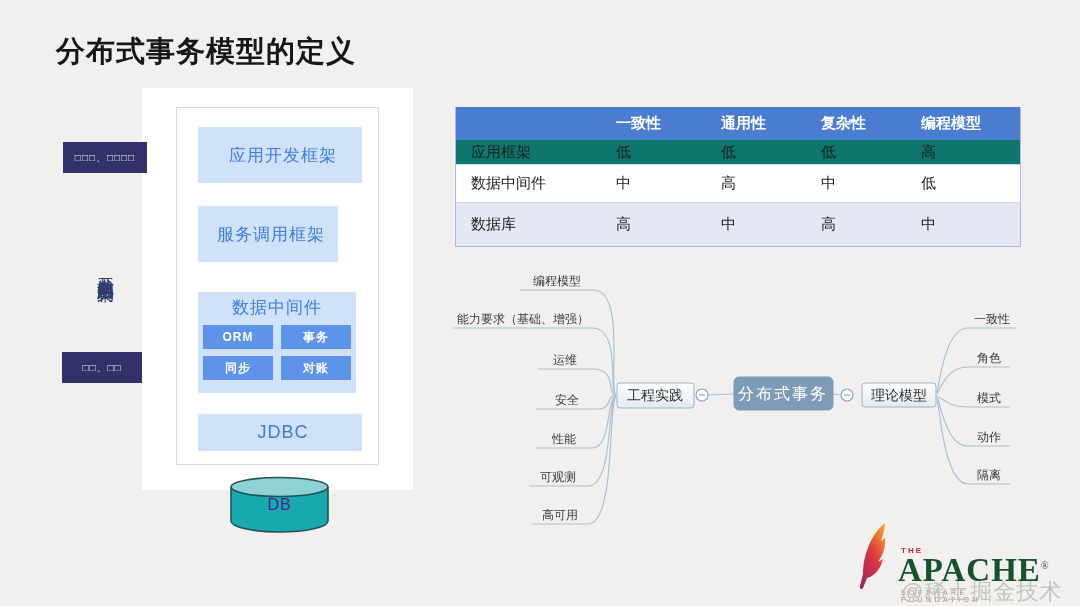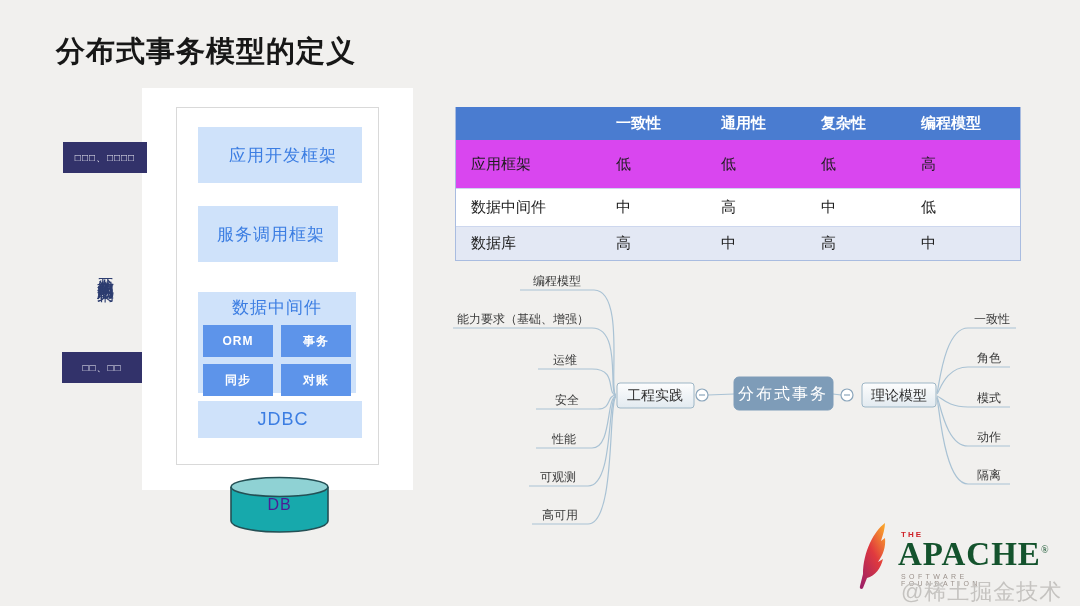--- a/index.html
+++ b/index.html
@@ -23,58 +23,58 @@
   .arch-inner{left:176px;top:107px;width:201px;height:356px;border:1px solid #d9d9d9;background:#ffffff;}
   .blue-box{
     background:#cfe2fa;color:#3b7de2;display:flex;align-items:center;justify-content:center;
     font-size:17px;letter-spacing:1px;padding-left:6px;
   }
   .box-appdev{left:198px;top:127px;width:158px;height:56px;}
   .box-service{left:198px;top:206px;width:134px;height:56px;}
   .box-middleware{left:198px;top:292px;width:158px;height:101px;background:#cfe2fa;}
   .mw-title{position:absolute;top:4px;left:0;width:100%;text-align:center;color:#3b7de2;font-size:17px;letter-spacing:1px;}
   .mw-grid{position:absolute;left:5px;top:33px;width:148px;display:grid;grid-template-columns:1fr 1fr;gap:7px 8px;}
-  .mw-btn{height:32px;background:#5d94ea;color:#ffffff;font-size:12px;font-weight:600;
+  .mw-btn{height:24px;background:#5d94ea;color:#ffffff;font-size:12px;font-weight:600;
     display:flex;align-items:center;justify-content:center;letter-spacing:1px;}
-  .box-jdbc{left:198px;top:401px;width:158px;height:37px;font-size:18px;}
+  .box-jdbc{left:198px;top:414px;width:158px;height:37px;font-size:18px;}
 
   .side-label{background:#32326a;color:#e8e8f2;display:flex;align-items:center;justify-content:center;
     font-size:10px;letter-spacing:1px;}
   .side-label-top{left:63px;top:142px;width:84px;height:31px;}
   .side-label-bottom{left:62px;top:352px;width:80px;height:31px;}
   .vertical-label{
     left:88px;top:188px;width:34px;height:160px;
     writing-mode:vertical-rl;text-orientation:upright;
     font-size:17px;line-height:34px;color:#2d3d70;letter-spacing:1px;
     display:flex;align-items:center;justify-content:center;
   }
   .db-wrap{left:228px;top:476px;width:103px;height:58px;}
   .db-text{position:absolute;left:0;top:20px;width:100%;text-align:center;
     color:#4c1d95;font-size:16px;letter-spacing:1px;}
 
   
   .cmp-table{left:455px;top:107px;width:564px;border:1px solid #a9bce0;border-top:none;background:#ffffff;}
   .cmp-row{display:grid;grid-template-columns:145px 105px 100px 100px 1fr;align-items:center;}
   .cmp-head{background:#4a7cd0;color:#ffffff;font-weight:700;font-size:15px;height:33px;}
   .cmp-r{font-size:15px;color:#1d1d1d;}
-  .cmp-r1{background:#d946ef;height:48px;}
+  .cmp-r1{background:#0f766e;height:24px;}
   .cmp-r2{background:#ffffff;height:37px;border-top:1px solid #cdd7ee;border-bottom:1px solid #cdd7ee;}
-  .cmp-r3{background:#e3e8f4;height:33px;}
+  .cmp-r3{background:#e3e8f4;height:43px;}
   .cmp-row > span{padding-left:15px;}
 
   
   .mindmap{left:450px;top:258px;width:580px;height:282px;}
   .mm-leaf{font-size:12px;fill:#3a3a3a;}
   .mm-node{font-size:14px;fill:#2f2f2f;}
   .mm-root{font-size:16px;fill:#ffffff;letter-spacing:2px;}
 
   
   .logo{left:852px;top:522px;width:200px;height:74px;display:flex;align-items:flex-start;}
   .logo-feather{width:44px;height:72px;flex:0 0 auto;}
-  .logo-text{margin-left:2px;margin-top:8px;}
+  .logo-text{margin-left:2px;margin-top:24px;}
   .logo-the{font-size:8px;letter-spacing:2px;color:#cf2127;font-weight:700;margin-left:3px;}
   .logo-name{font-size:33px;line-height:0.95;font-weight:700;color:#14532d;letter-spacing:1px;font-family:Liberation Serif, serif;}
   .logo-reg{font-size:10px;vertical-align:super;font-weight:400;}
   .logo-sub{font-size:7px;letter-spacing:3.4px;color:#9b918b;margin-top:3px;margin-left:3px;}
 
   .watermark{
     left:901px;top:577px;font-size:22px;color:#c3c1be;letter-spacing:1px;opacity:.95;z-index:5;
   }
 </style>
 </head>

